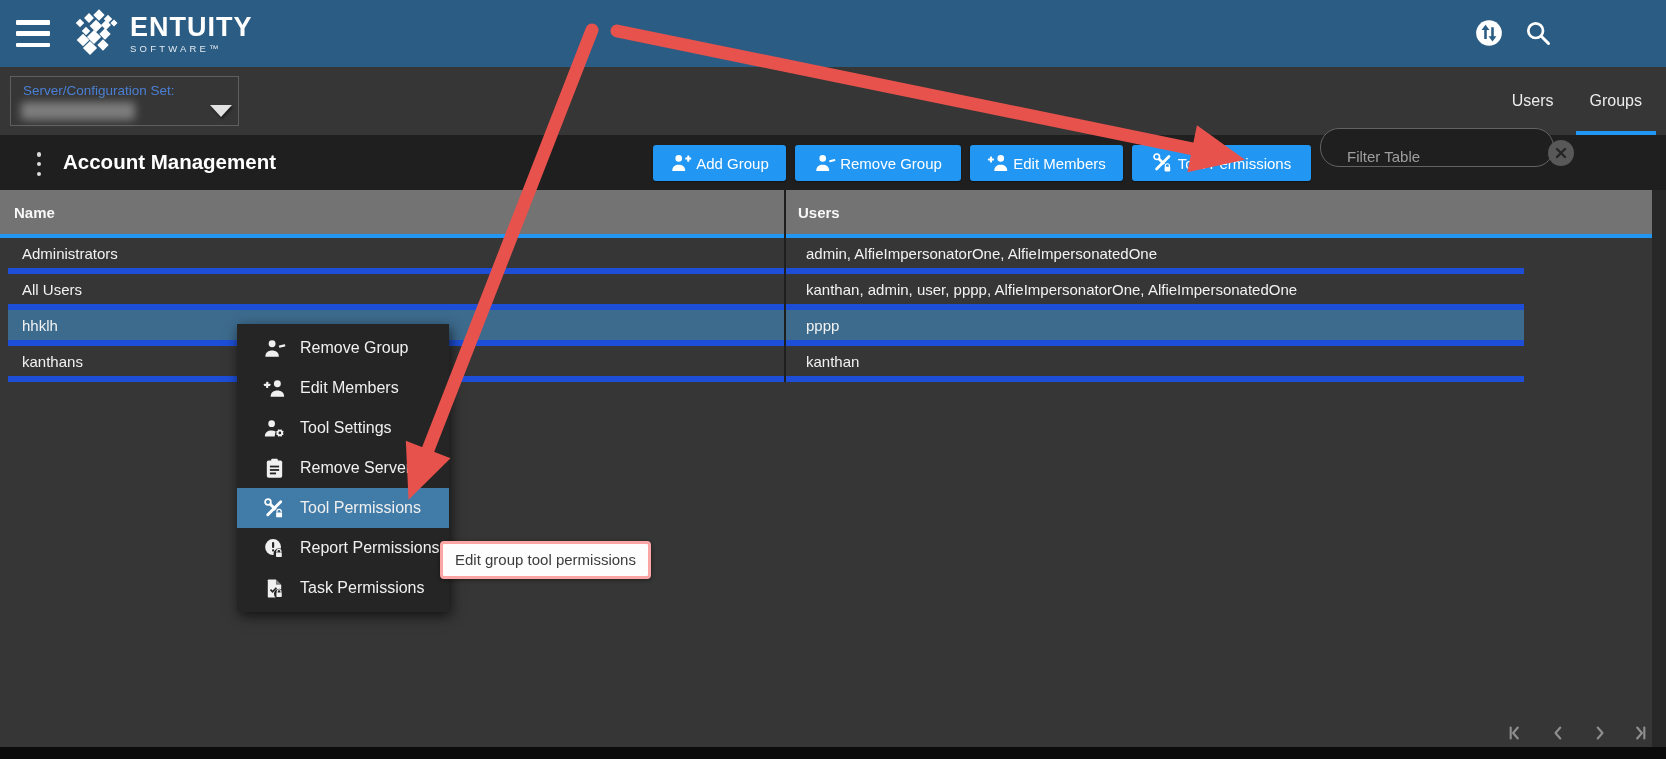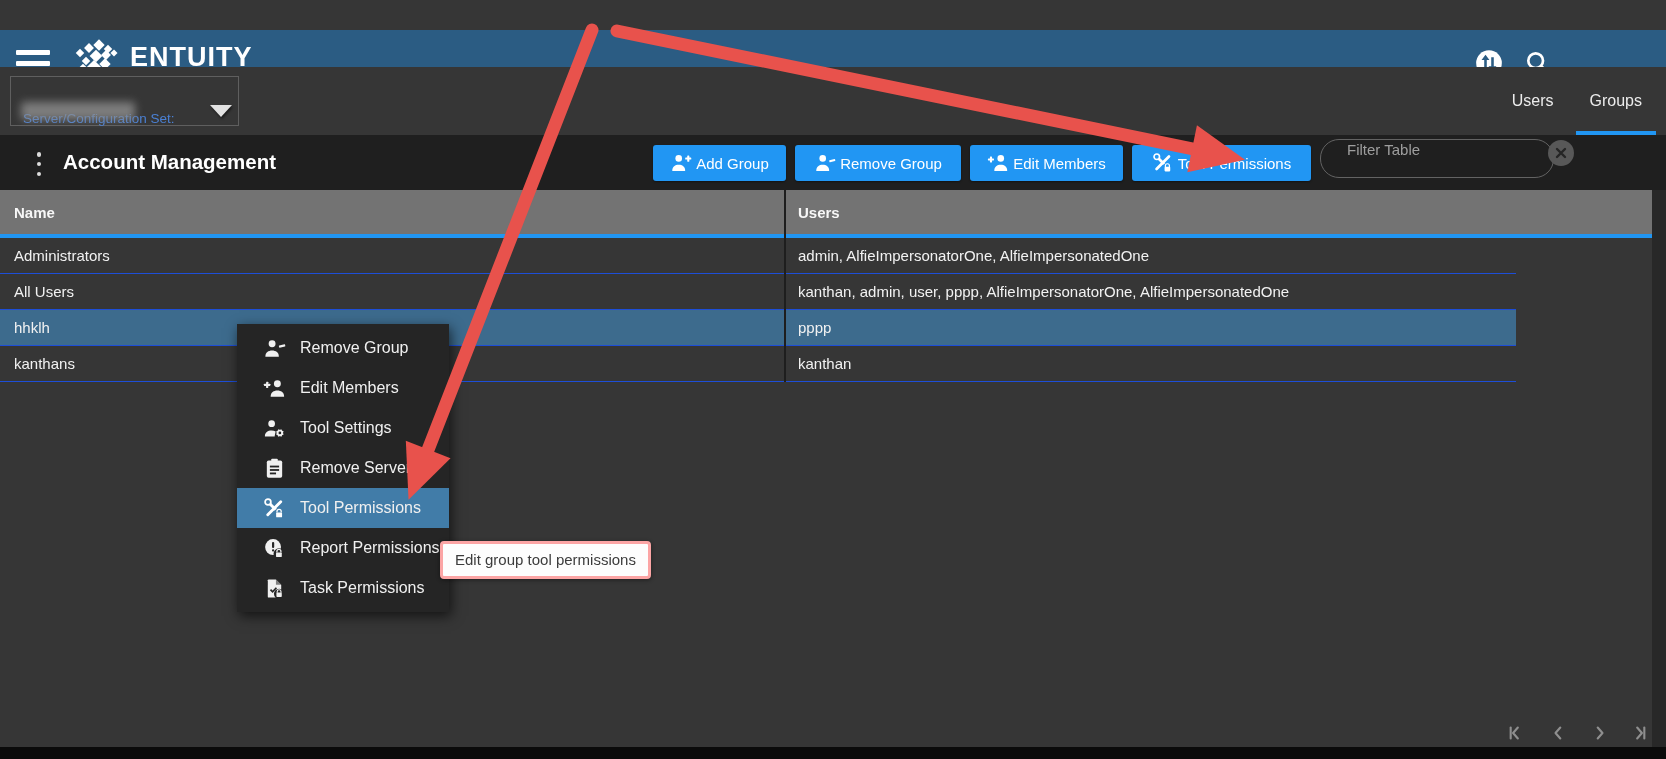--- a/index.html
+++ b/index.html
@@ -1,34 +1,34 @@
 <!DOCTYPE html>
 <html><head>
 <meta charset="utf-8">
 <style>
   html,body{margin:0;padding:0;background:#1a1a1a;}
   .stage{position:relative;width:1666px;height:759px;overflow:hidden;background:#363636;
          font-family:"Liberation Sans",sans-serif;color:#f0f0f0;}
 
   
-  .topbar{position:absolute;left:0;top:0;width:1666px;height:67px;background:#2b5c83;margin-top:30px;}
+  .topbar{position:absolute;left:0;top:0;width:1666px;height:67px;background:#2b5c83;}
   .hamburger{position:absolute;left:16px;top:20px;width:34px;height:27px;display:flex;
              flex-direction:column;justify-content:space-between;cursor:pointer;}
   .hamburger span{display:block;height:4.5px;background:#fff;border-radius:1px;}
   .logo{position:absolute;left:70px;top:9px;display:flex;align-items:center;gap:8px;}
   .logo-text{display:flex;flex-direction:column;}
   .logo-title{font-size:27px;font-weight:bold;letter-spacing:1px;color:#fff;line-height:30px;}
   .logo-sub{font-size:9.5px;letter-spacing:3.2px;color:#e3eaf1;margin-top:1px;}
   .top-icon{position:absolute;top:19px;width:28px;height:28px;cursor:pointer;}
 
   
   .subbar{position:absolute;left:0;top:67px;width:1666px;height:68px;background:#363636;}
   .server-box{position:absolute;left:10px;top:9px;width:227px;height:48px;
               border:1px solid #5f5f5f;cursor:pointer;}
-  .server-label{position:absolute;left:12px;top:6px;font-size:13.5px;color:#4a80d4;margin-top:28px;}
+  .server-label{position:absolute;left:12px;top:6px;font-size:13.5px;color:#4a80d4;}
   .server-blob{position:absolute;left:10px;top:25px;width:114px;height:18px;background:#8f8f8f;
                border-radius:3px;filter:blur(4px);opacity:.8;}
   .server-caret{position:absolute;left:199px;top:28px;width:0;height:0;
                 border-left:11px solid transparent;border-right:11px solid transparent;
                 border-top:12px solid #e2e2e2;filter:drop-shadow(1px 2px 1px rgba(0,0,0,.5));}
   .tabs{position:absolute;right:6px;top:0;height:68px;display:flex;align-items:center;}
   .tab{position:relative;padding:0 18px;font-size:16px;color:#ececec;height:68px;
        display:flex;align-items:center;cursor:pointer;}
   .tab.active::after{content:"";position:absolute;left:4px;right:4px;bottom:-5px;height:9px;
                      background:#2196f3;}
@@ -37,37 +37,37 @@
   .toolbar{position:absolute;left:0;top:135px;width:1666px;height:55px;background:#1f1f1f;z-index:2;}
   .kebab{position:absolute;left:32px;top:152px;width:14px;height:24px;display:flex;flex-direction:column;
          align-items:center;justify-content:space-between;cursor:pointer;z-index:3;}
   .kebab i{width:4.5px;height:4.5px;border-radius:50%;background:#dcdcdc;}
   .page-title{position:absolute;left:63px;top:150px;font-size:20.5px;font-weight:600;color:#fff;z-index:3;}
   .btn{position:absolute;top:145px;height:36px;background:#2196f3;--icon-bg:#2196f3;border:none;
        border-radius:3px;color:#fff;font-size:15px;font-weight:500;display:flex;align-items:center;
        justify-content:center;gap:4px;cursor:pointer;z-index:3;font-family:inherit;
        box-shadow:0 1px 2px rgba(0,0,0,.4);}
   .btn svg{width:22px;height:22px;}
-  .filter-pill{position:absolute;left:1320px;top:139px;width:232px;height:37px;border:1px solid #636363;
-               border-radius:19px;display:flex;align-items:flex-start;z-index:3;background:#1f1f1f;}
+  .filter-pill{position:absolute;left:1320px;top:128px;width:232px;height:37px;border:1px solid #636363;
+               border-radius:19px;display:flex;align-items:flex-end;z-index:3;background:#1f1f1f;}
   .filter-pill input{flex:1;background:transparent;border:none;outline:none;color:#ddd;
                      font-size:15px;font-family:inherit;}
   .filter-pill input::placeholder{color:#9e9e9e;}
   .filter-glyph{margin:0 10px 0 14px;}
   .filter-clear{width:26px;height:26px;border-radius:50%;background:#585858;margin-right:5px;
                 display:flex;align-items:center;justify-content:center;cursor:pointer;flex:0 0 auto;}
 
   
   .thead{position:absolute;left:0;top:190px;width:1652px;height:44px;background:#737373;padding-left:20px;}
   .th{position:absolute;top:0;height:44px;display:flex;align-items:center;font-size:15px;
       font-weight:bold;color:#f7f7f7;}
   .blue-rule{position:absolute;left:0;top:234px;width:1652px;height:4px;background:#2196f3;}
   .col-divider{position:absolute;left:784px;top:190px;width:2px;height:192px;background:#1e1e1e;z-index:1;}
-  .trow{position:absolute;left:0;width:1516px;height:36px;background:#363636;
-        border-bottom:1px solid #1d4ed8;box-sizing:border-box;cursor:pointer;}
+  .trow{position:absolute;left:8px;width:1516px;height:36px;background:#363636;
+        border-bottom:6px solid #1d4ed8;box-sizing:border-box;cursor:pointer;}
   .trow.selected{background:#3d6b8d;}
   .td{position:absolute;top:0;height:100%;display:flex;align-items:center;font-size:15px;color:#f2f2f2;}
   .td.name{left:14px;}
   .td.users{left:798px;}
   .right-strip{position:absolute;left:1652px;top:190px;width:14px;height:557px;background:#282828;}
   .bottombar{position:absolute;left:0;top:747px;width:1666px;height:12px;background:#0b0b0b;}
 
   
   .pager-text{position:absolute;left:1437px;top:722px;font-size:13.5px;color:#e2e2e2;margin-top:48px;}
   .pager-ic{position:absolute;top:722px;width:22px;height:22px;color:#8f8f8f;cursor:pointer;}

